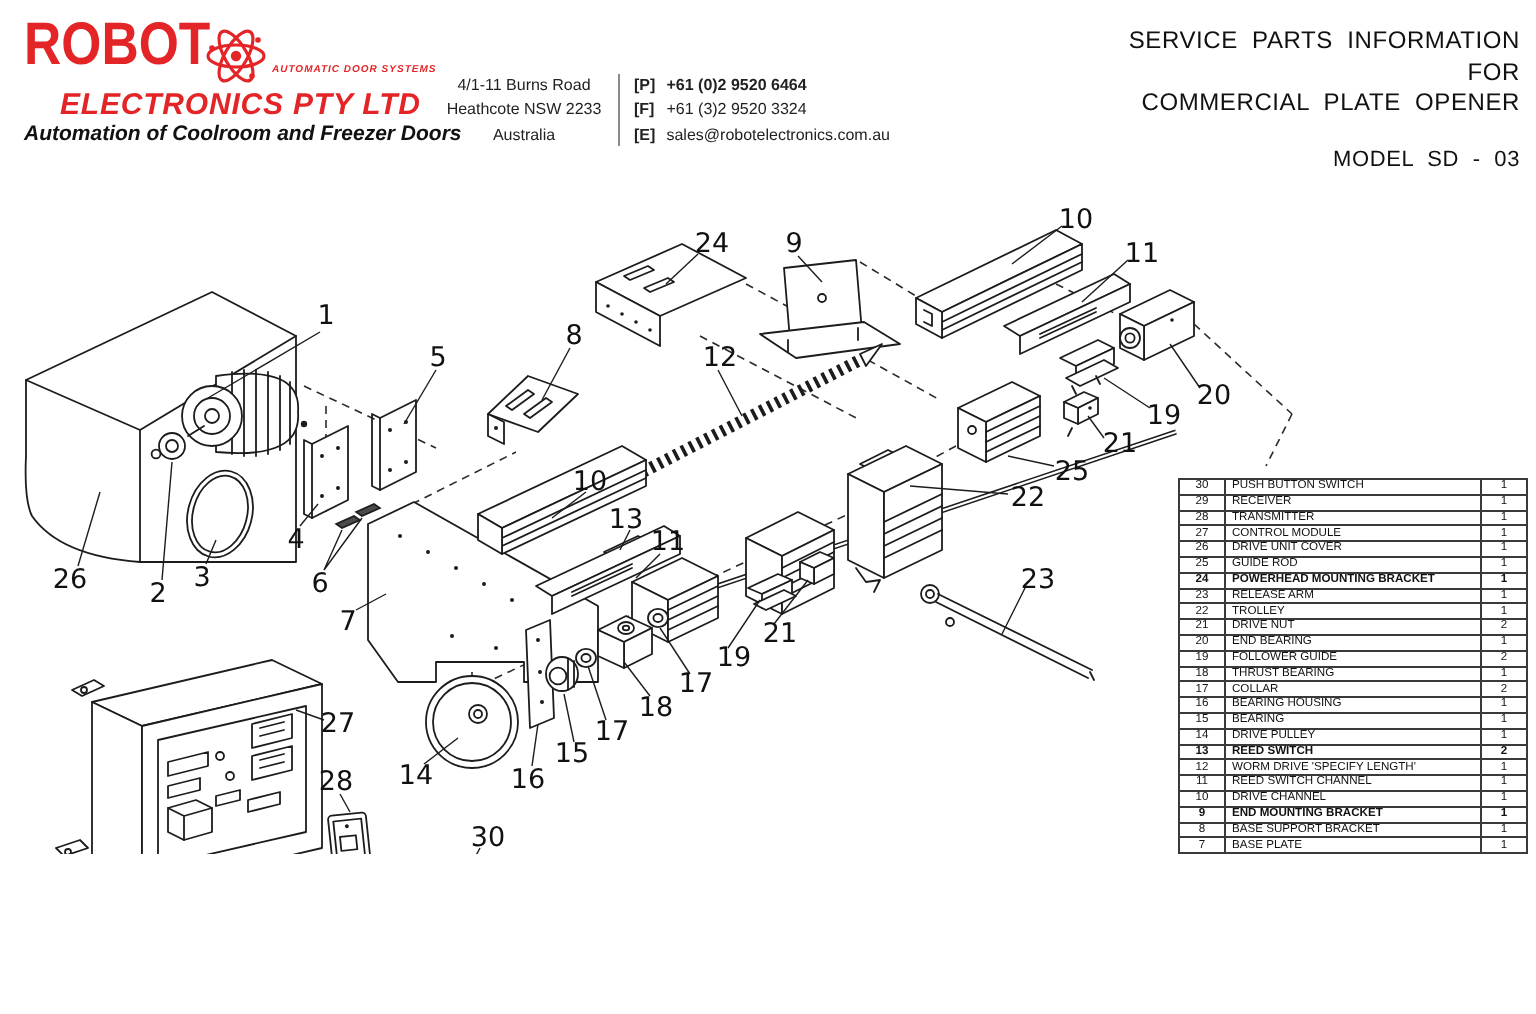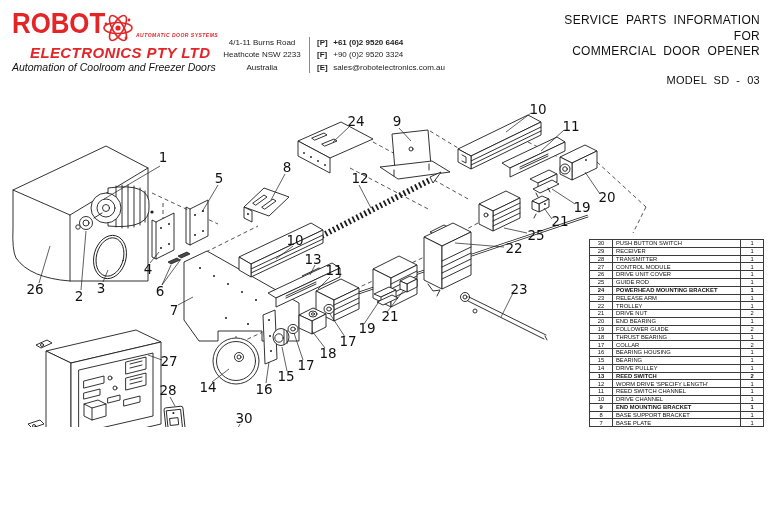--- a/index.html
+++ b/index.html
@@ -9,21 +9,21 @@
 
   
   .logo{left:12px;top:8px;width:210px;}
   .logo-word{display:inline-block;font-weight:bold;font-size:30px;line-height:30px;
              color:var(--brand,#e42527);letter-spacing:0px;transform:scaleX(.86);transform-origin:left;}
   .atom{position:absolute;left:88px;top:2px;}
   .logo-tag{position:absolute;left:124px;top:24px;font-size:5px;font-weight:bold;font-style:italic;
             color:var(--brand,#e42527);letter-spacing:.5px;white-space:nowrap;}
   .logo-line2{position:absolute;left:18px;top:36px;font-size:15px;font-weight:bold;font-style:italic;
               color:var(--brand,#e42527);white-space:nowrap;letter-spacing:.4px;}
-  .logo-line3{position:absolute;left:0px;top:53px;font-size:10.5px;font-weight:normal;font-style:italic;
+  .logo-line3{position:absolute;left:0px;top:53px;font-size:10.5px;font-weight:bold;font-style:italic;
               color:#111;white-space:nowrap;text-align:right;}
 
   .addr{left:222px;top:37px;width:80px;text-align:center;font-size:8px;line-height:12.3px;color:#222;}
   .vdiv{left:309px;top:37px;height:36px;border-left:1px solid #8a8a8a;width:0;}
   .contacts{left:317px;top:37px;font-size:8px;line-height:12.3px;color:#222;}
   .contacts .row{white-space:nowrap;}
   .contacts .pfx{display:inline-block;width:14px;font-weight:bold;}
   .contacts .row.b{font-weight:bold;}
 
   .title-block{left:498px;top:13px;width:262px;text-align:right;font-size:12px;line-height:15.5px;
@@ -83,32 +83,32 @@
 
   <div class="abs vdiv"></div>
 
   <div class="abs contacts">
     <div class="row b">
       <span class="pfx">[P]</span>
       <span>+61 (0)2 9520 6464</span>
     </div>
     <div class="row">
       <span class="pfx">[F]</span>
-      <span>+90 (0)2 9520 3324</span>
+      <span>+61 (3)2 9520 3324</span>
     </div>
     <div class="row">
       <span class="pfx">[E]</span>
       <span>sales@robotelectronics.com.au</span>
     </div>
   </div>
 
   <div class="abs title-block">
     <div>SERVICE  PARTS  INFORMATION</div>
     <div>FOR</div>
-    <div>COMMERCIAL  DOOR  OPENER</div>
+    <div>COMMERCIAL  PLATE  OPENER</div>
     <div class="l4">MODEL  SD - 03</div>
   </div>
 
   <svg class="diagram" viewBox="0 0 768 507">
 
     <g>
       <path class="dash" d="M152,193 L218,224"></path>
       <path class="dash" d="M163,203 L163,258"></path>
       <path class="dash" d="M350,168 L430,210"></path>
       <path class="dash" d="M373,142 L436,176"></path>

